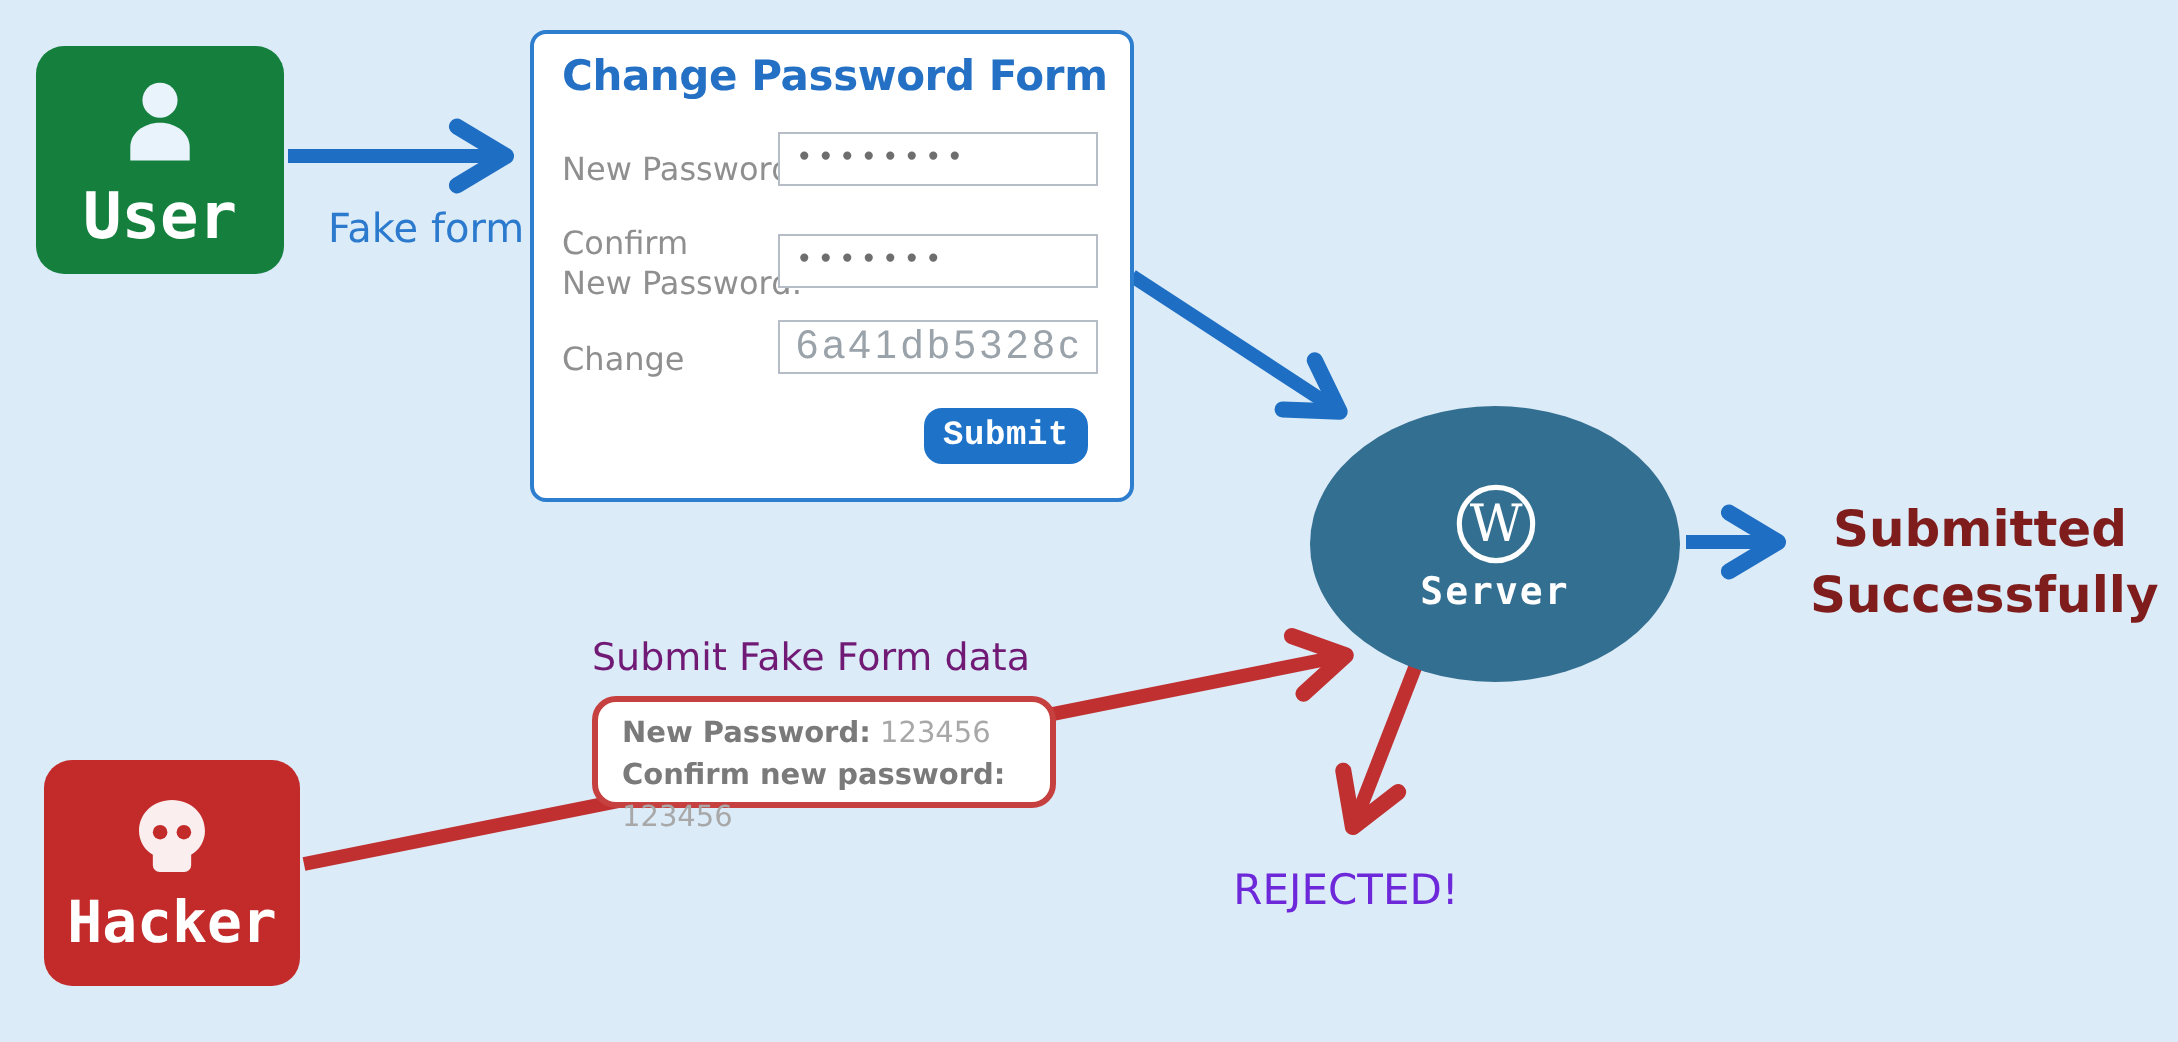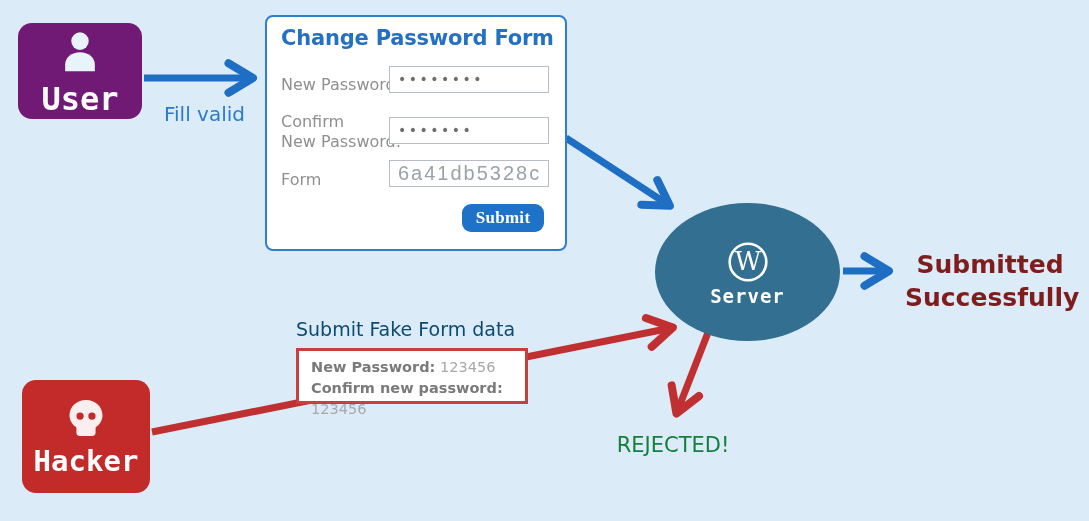--- a/index.html
+++ b/index.html
@@ -8,21 +8,21 @@
 
   
   #arrows{position:absolute;left:0;top:0;z-index:1;}
 
   
   .actor{position:absolute;z-index:2;display:flex;flex-direction:column;align-items:center;
          justify-content:center;border-radius:14px;color:#fff;}
   .actor .icon{line-height:0;}
   .actor .actor-label{font-family:"DejaVu Sans Mono","Liberation Mono",monospace;
          font-weight:bold;color:#fff;}
-  #user-box{left:18px;top:23px;width:124px;height:96px;background:#701a75;}
+  #user-box{left:18px;top:23px;width:124px;height:114px;background:#15803d;}
   #user-box .actor-label{font-size:32px;margin-top:2px;}
   #hacker-box{left:22px;top:380px;width:128px;height:113px;background:#c32b2b;}
   #hacker-box .actor-label{font-size:29px;margin-top:3px;}
 
   
   .flow-label{position:absolute;z-index:2;font-size:20px;color:#2b7ace;}
   #fill-form-label{left:164px;top:102px;}
   #submit-data-label{left:589px;top:123px;}
 
   
@@ -35,45 +35,45 @@
              border:1px solid #b6bdc6;line-height:25px;padding-left:8px;overflow:hidden;}
   #fld-label-0{top:58px;}
   #fld-input-0{top:49px;font-size:14px;letter-spacing:2.5px;color:#6e6e6e;}
   #fld-label-1{top:95px;}
   #fld-input-1{top:100px;font-size:14px;letter-spacing:2.5px;color:#6e6e6e;}
   #fld-label-2{top:153px;}
   #fld-input-2{top:143px;font-family:Liberation Sans, sans-serif;
                font-size:20px;letter-spacing:2px;color:#9aa2aa;}
   #submit-btn{position:absolute;right:21px;top:187px;width:82px;height:28px;background:#1e73c9;
               color:#fff;border:none;border-radius:9px;font-size:17px;font-weight:bold;
-              font-family:Liberation Serif, serif;letter-spacing:0.3px;
+              font-family:Liberation Mono, monospace;letter-spacing:0.3px;
               display:flex;align-items:center;justify-content:center;cursor:pointer;}
 
   
   #server{position:absolute;z-index:2;left:655px;top:203px;width:185px;height:138px;
           border-radius:50%;background:#336f90;display:flex;flex-direction:column;
           align-items:center;justify-content:center;}
   #server .icon{line-height:0;margin-top:2px;}
   #server-label{font-family:"DejaVu Sans Mono","Liberation Mono",monospace;font-weight:bold;
           font-size:19px;color:#fff;letter-spacing:1px;margin-top:1px;}
 
   
   #success-title{position:absolute;z-index:2;left:905px;top:248px;width:170px;text-align:center;
           font-size:25px;font-weight:bold;color:#7f1d1d;line-height:33px;white-space:pre-line;}
   #success-sub{position:absolute;z-index:2;left:905px;top:325px;width:170px;text-align:center;
           font-size:19px;color:#2b7ace;}
   #rejected-title{position:absolute;z-index:2;left:583px;top:433px;width:180px;text-align:center;
-          font-size:21px;color:#15803d;}
+          font-size:21px;color:#6d28d9;}
   #rejected-sub{position:absolute;z-index:2;left:583px;top:462px;width:180px;text-align:center;
           font-size:21px;color:#c0392b;}
 
   
-  #fake-title{position:absolute;z-index:2;left:296px;top:318px;font-size:19px;color:#0c4a6e;}
+  #fake-title{position:absolute;z-index:2;left:296px;top:318px;font-size:19px;color:#701a75;}
   #fake-box{position:absolute;z-index:2;left:296px;top:348px;width:232px;height:56px;
-          background:#fff;border:3px solid #c5403f;border-radius:0;padding:6px 0 0 12px;
+          background:#fff;border:3px solid #c5403f;border-radius:12px;padding:6px 0 0 12px;
           box-sizing:border-box;}
   .fake-line{font-size:14.5px;line-height:21px;color:#a8a8a8;}
   .fake-line .lbl{font-weight:bold;color:#7a7a7a;}
 </style>
 </head>
 <body>
 
 <div id="canvas">
 
   <svg id="arrows" width="1089" height="521" viewBox="0 0 1089 521">
@@ -95,33 +95,33 @@
   <div class="actor" id="user-box">
     <span class="icon">
       <svg width="54" height="54" viewBox="0 0 24 24">
         <circle cx="12" cy="7.6" r="3.9" fill="#e9f3fc"></circle>
         <path d="M12 12.6 c-3.7 0-6.6 2.4-6.6 5.4 V21 h13.2 v-3 c0-3-2.9-5.4-6.6-5.4 z" fill="#e9f3fc"></path>
       </svg>
     </span>
     <span class="actor-label">User</span>
   </div>
 
-  <div class="flow-label" id="fill-form-label">Fill valid</div>
+  <div class="flow-label" id="fill-form-label">Fake form</div>
 
   <div id="form-card">
     <div id="form-title">Change Password Form</div>
 
     <div class="fld-label" id="fld-label-0">New Password:</div>
     <div class="fld-input" id="fld-input-0">••••••••</div>
 
     <div class="fld-label" id="fld-label-1">Confirm
 New Password:</div>
     <div class="fld-input" id="fld-input-1">•••••••</div>
 
-    <div class="fld-label" id="fld-label-2">Form</div>
+    <div class="fld-label" id="fld-label-2">Change</div>
     <div class="fld-input" id="fld-input-2">6a41db5328c</div>
 
     <div id="submit-btn">Submit</div>
   </div>
 
 
   <div id="server">
     <span class="icon">
       <svg width="44" height="44" viewBox="0 0 48 48">
         <circle cx="24" cy="24" r="20" fill="none" stroke="#ffffff" stroke-width="2.8"></circle>

